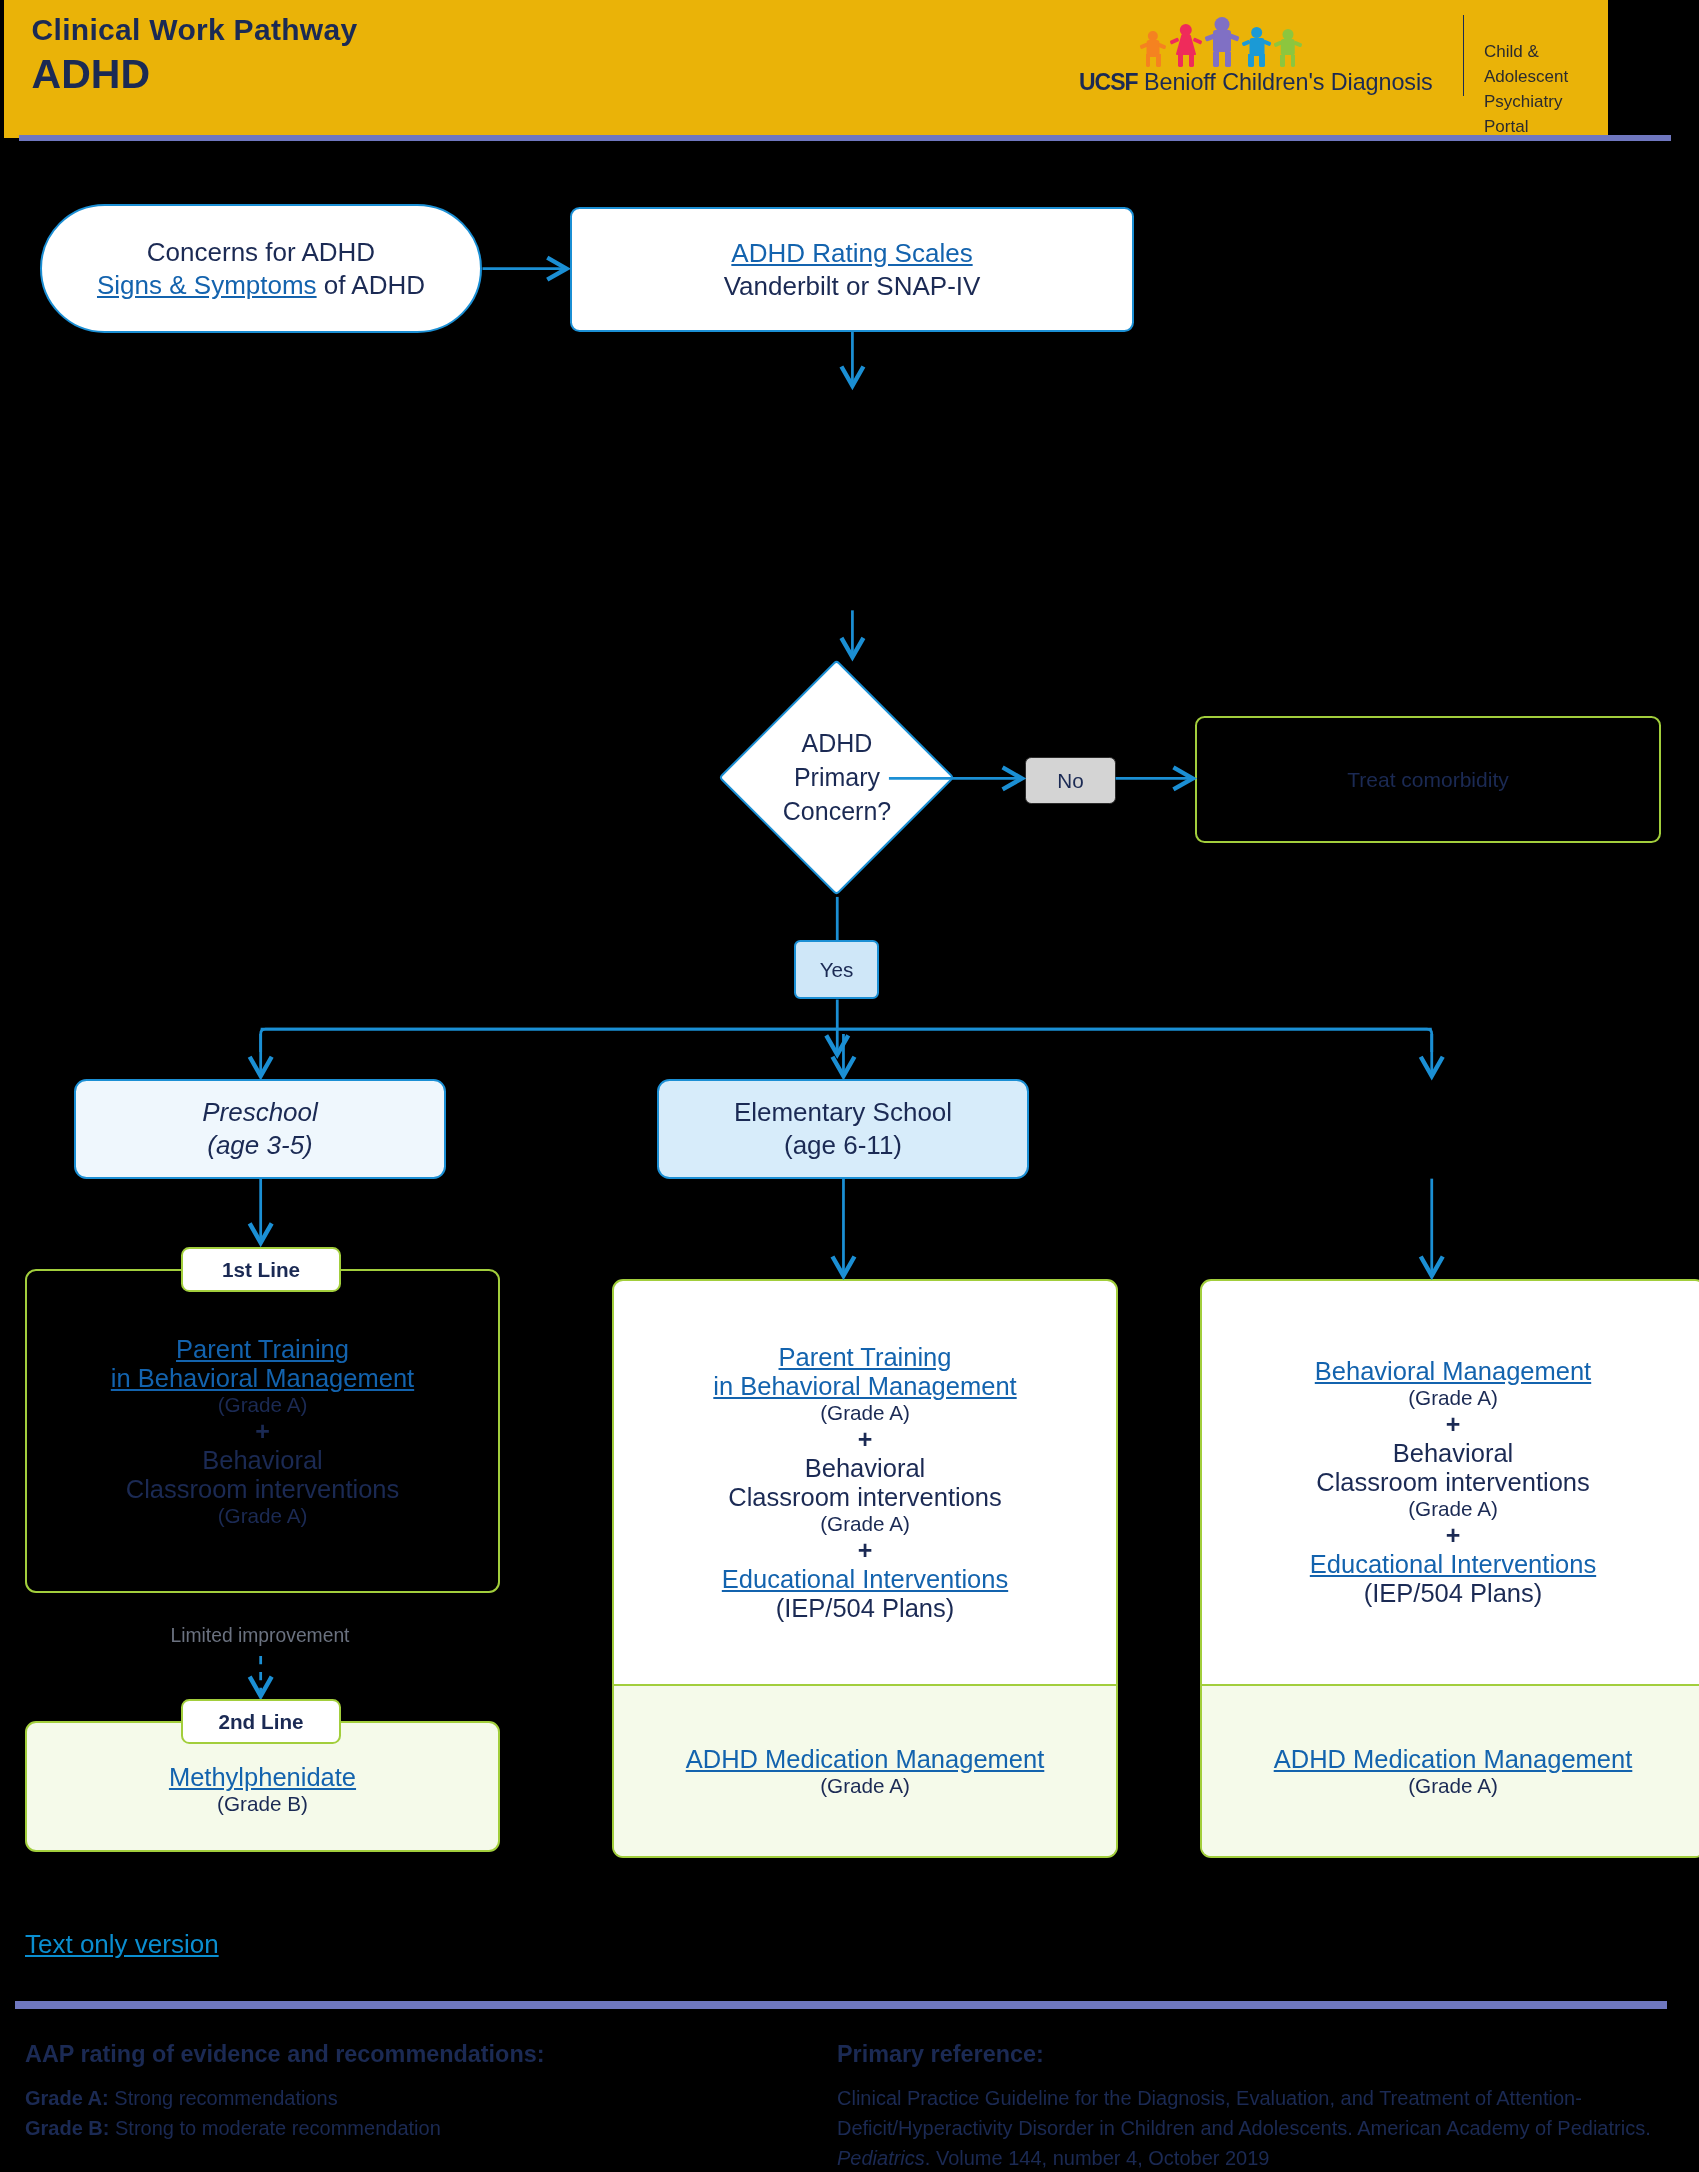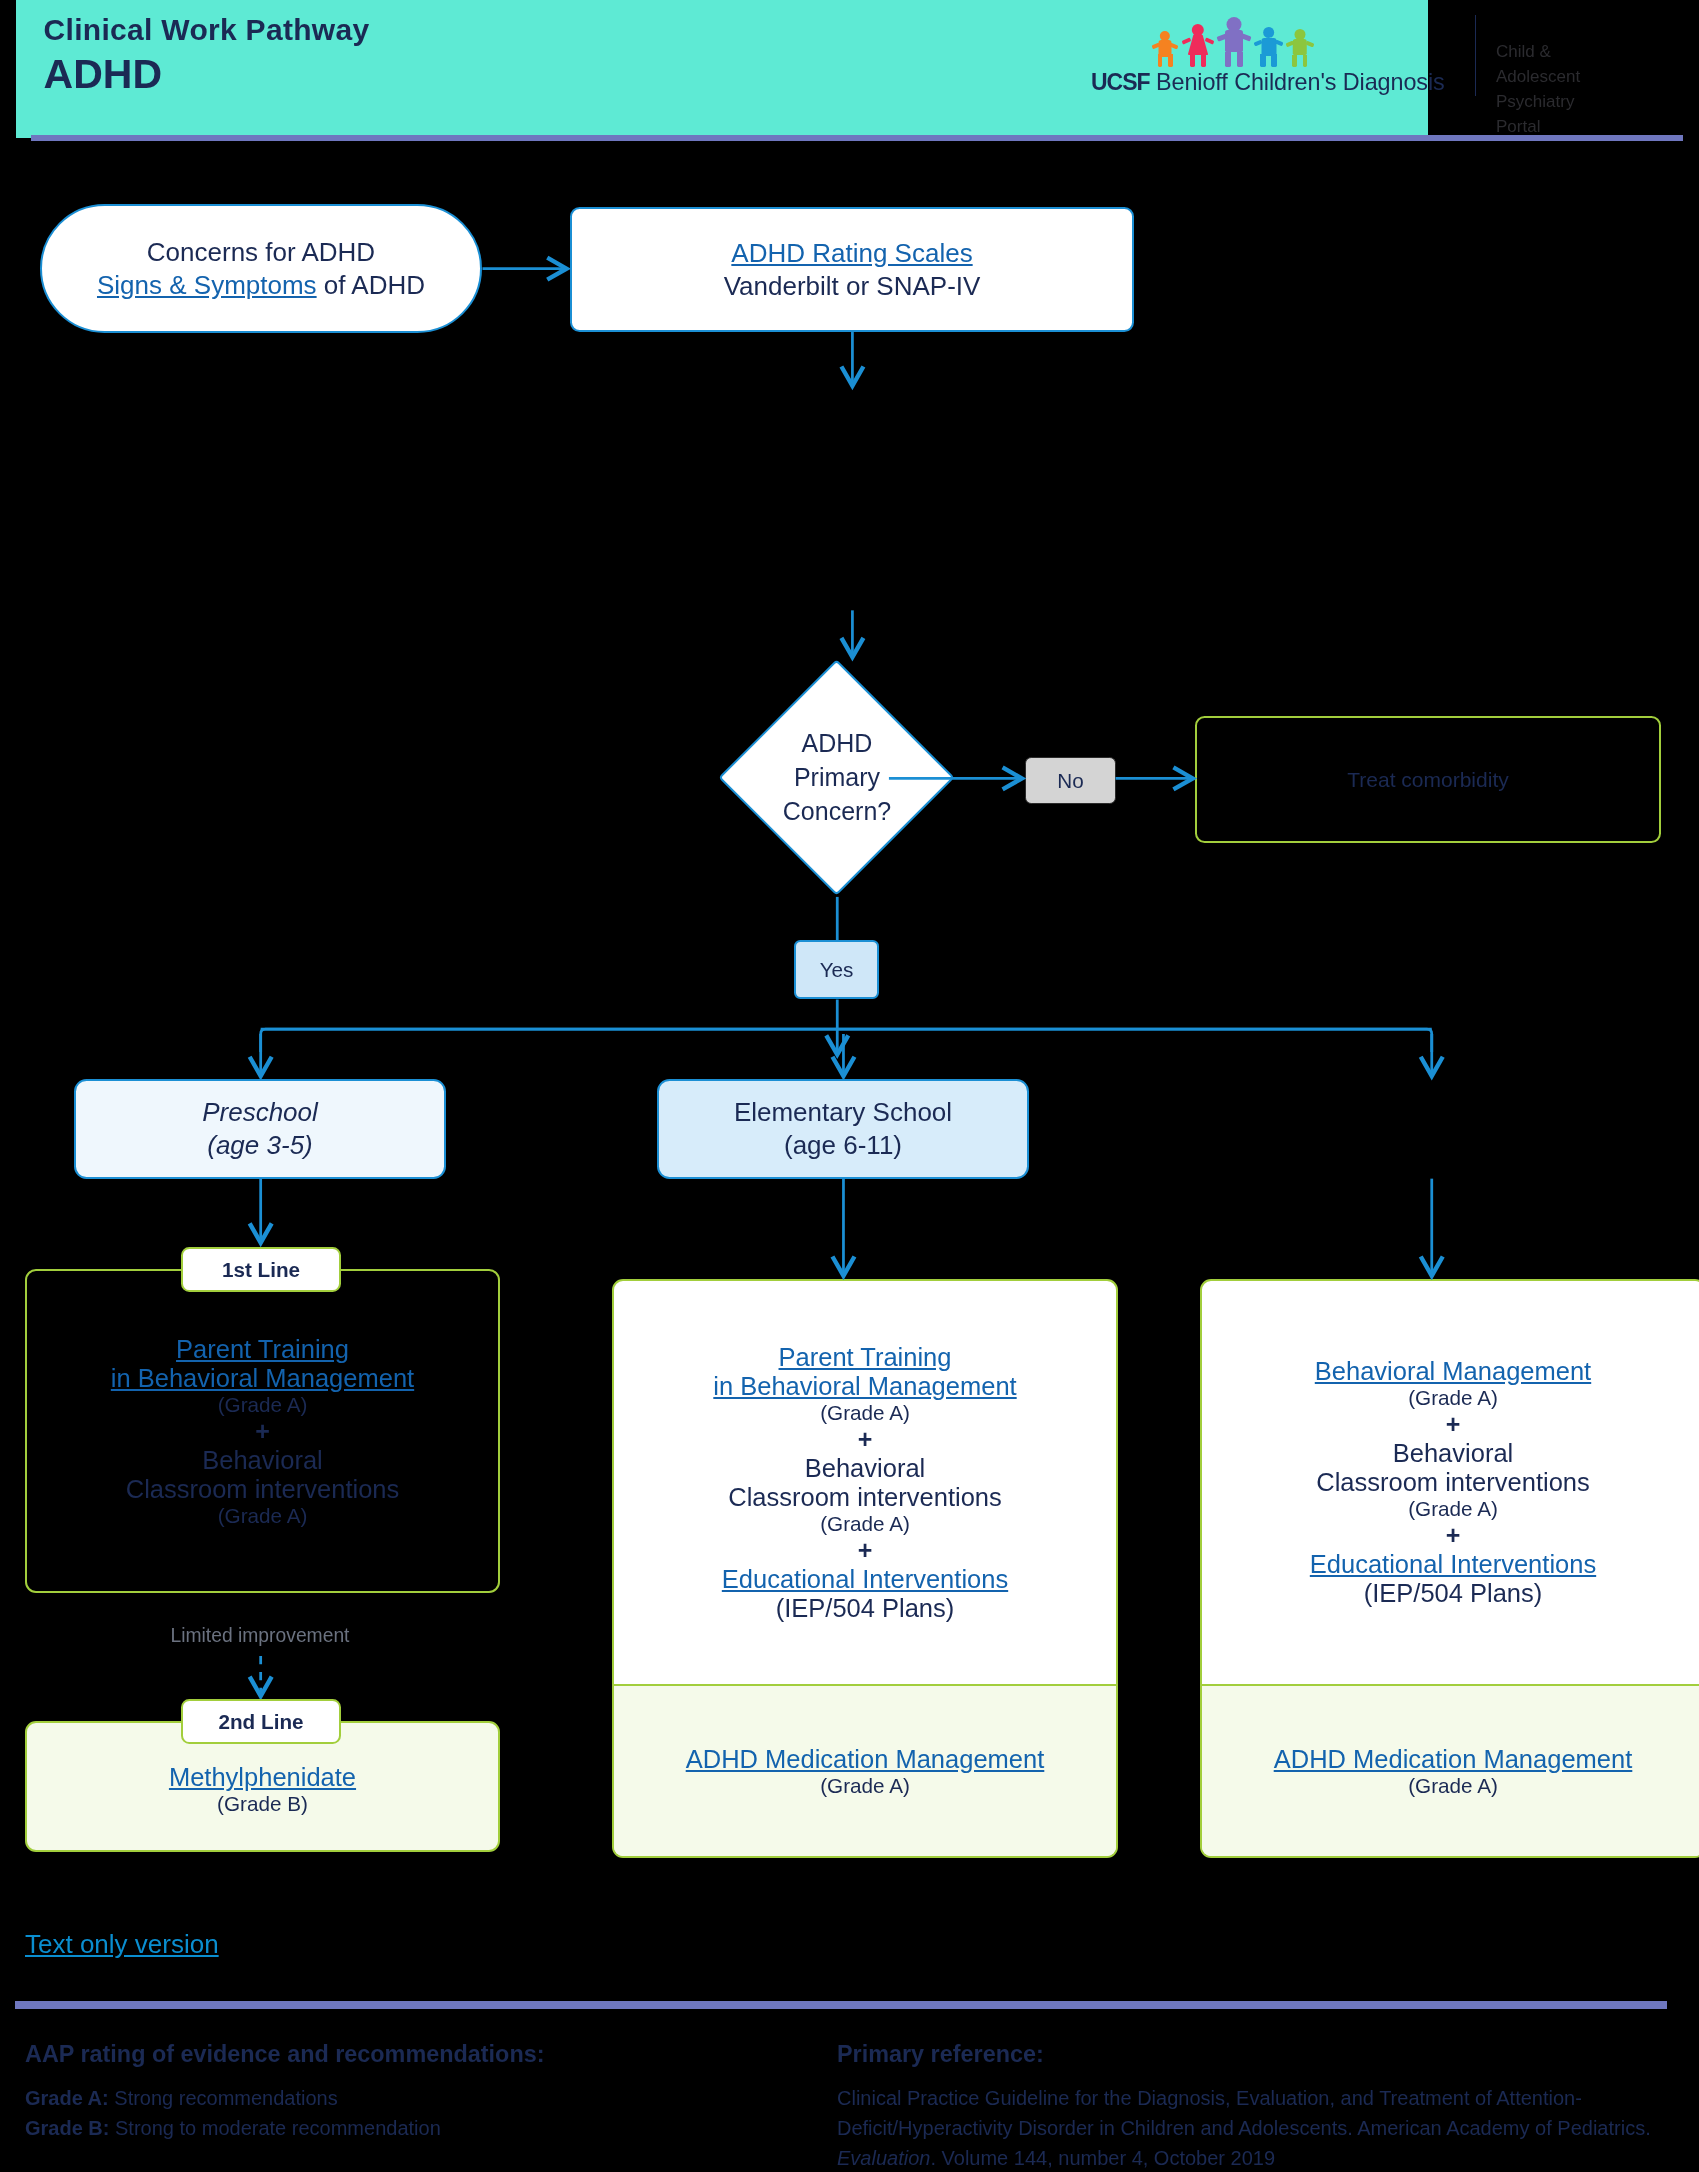--- a/index.html
+++ b/index.html
@@ -12,23 +12,23 @@
     position: relative;
     width: 1700px;
     height: 2172px;
     background: #000000;
     overflow: hidden;
   }
 
   
   #header {
     position: absolute;
-    left: 16px; top: 0;
-    width: 1412px; height: 138px;
-    background: #5eead4;
+    left: 4px; top: 0;
+    width: 1604px; height: 138px;
+    background: #eab308;
   }
   #title-block {
     position: absolute;
     left: 27.6px; top: 12.4px;
     color: #1b2a54;
   }
   #cwp-line {
     font-size: 30px;
     font-weight: bold;
     letter-spacing: 0.3px;
@@ -570,17 +570,17 @@
   <div id="footer-rule"></div>
 
   <div id="foot-left">
     <div class="h">AAP rating of evidence and recommendations:</div>
     <div class="l"><b>Grade A:</b><span> Strong recommendations</span></div>
     <div class="l"><b>Grade B:</b><span> Strong to moderate recommendation</span></div>
   </div>
 
   <div id="foot-right">
     <div class="h">Primary reference:</div>
-    <div class="l"><span>Clinical Practice Guideline for the Diagnosis, Evaluation, and Treatment of Attention-Deficit/Hyperactivity Disorder in Children and Adolescents. American Academy of Pediatrics. </span><i>Evaluation</i><span>. Volume 144, number 4, October 2019</span></div>
+    <div class="l"><span>Clinical Practice Guideline for the Diagnosis, Evaluation, and Treatment of Attention-Deficit/Hyperactivity Disorder in Children and Adolescents. American Academy of Pediatrics. </span><i>Pediatrics</i><span>. Volume 144, number 4, October 2019</span></div>
   </div>
 
 </div>
 
 
 </body></html>

